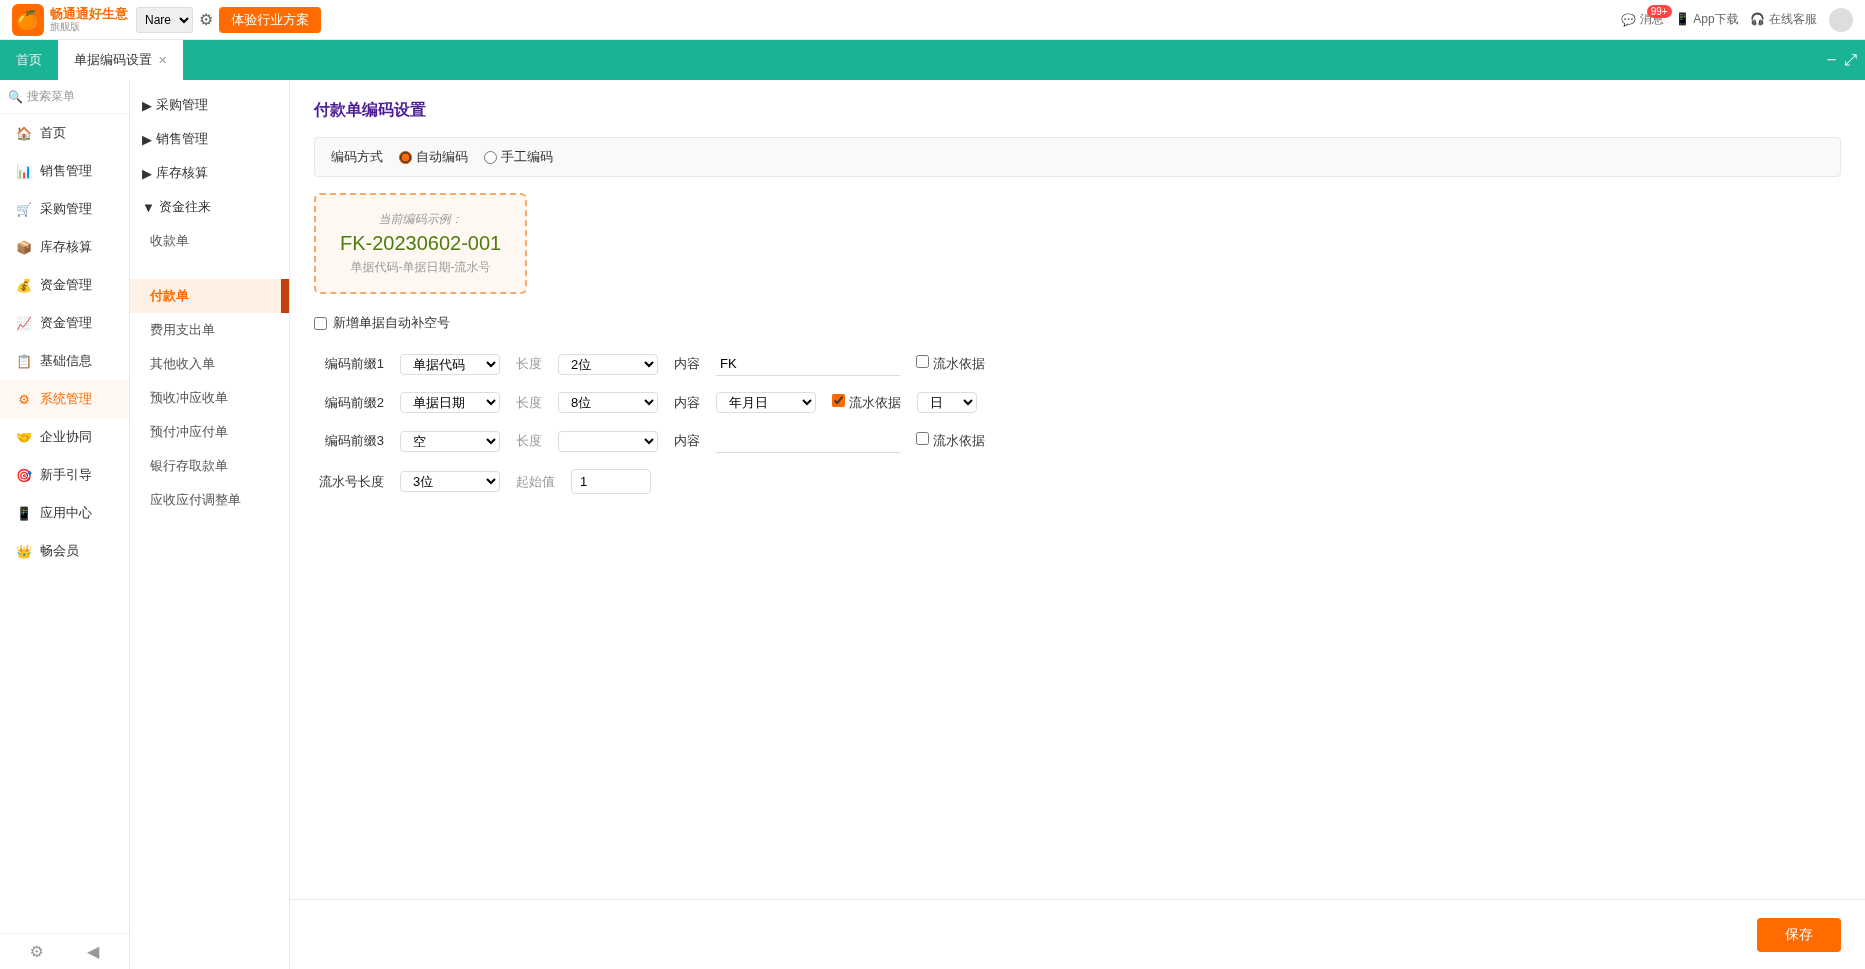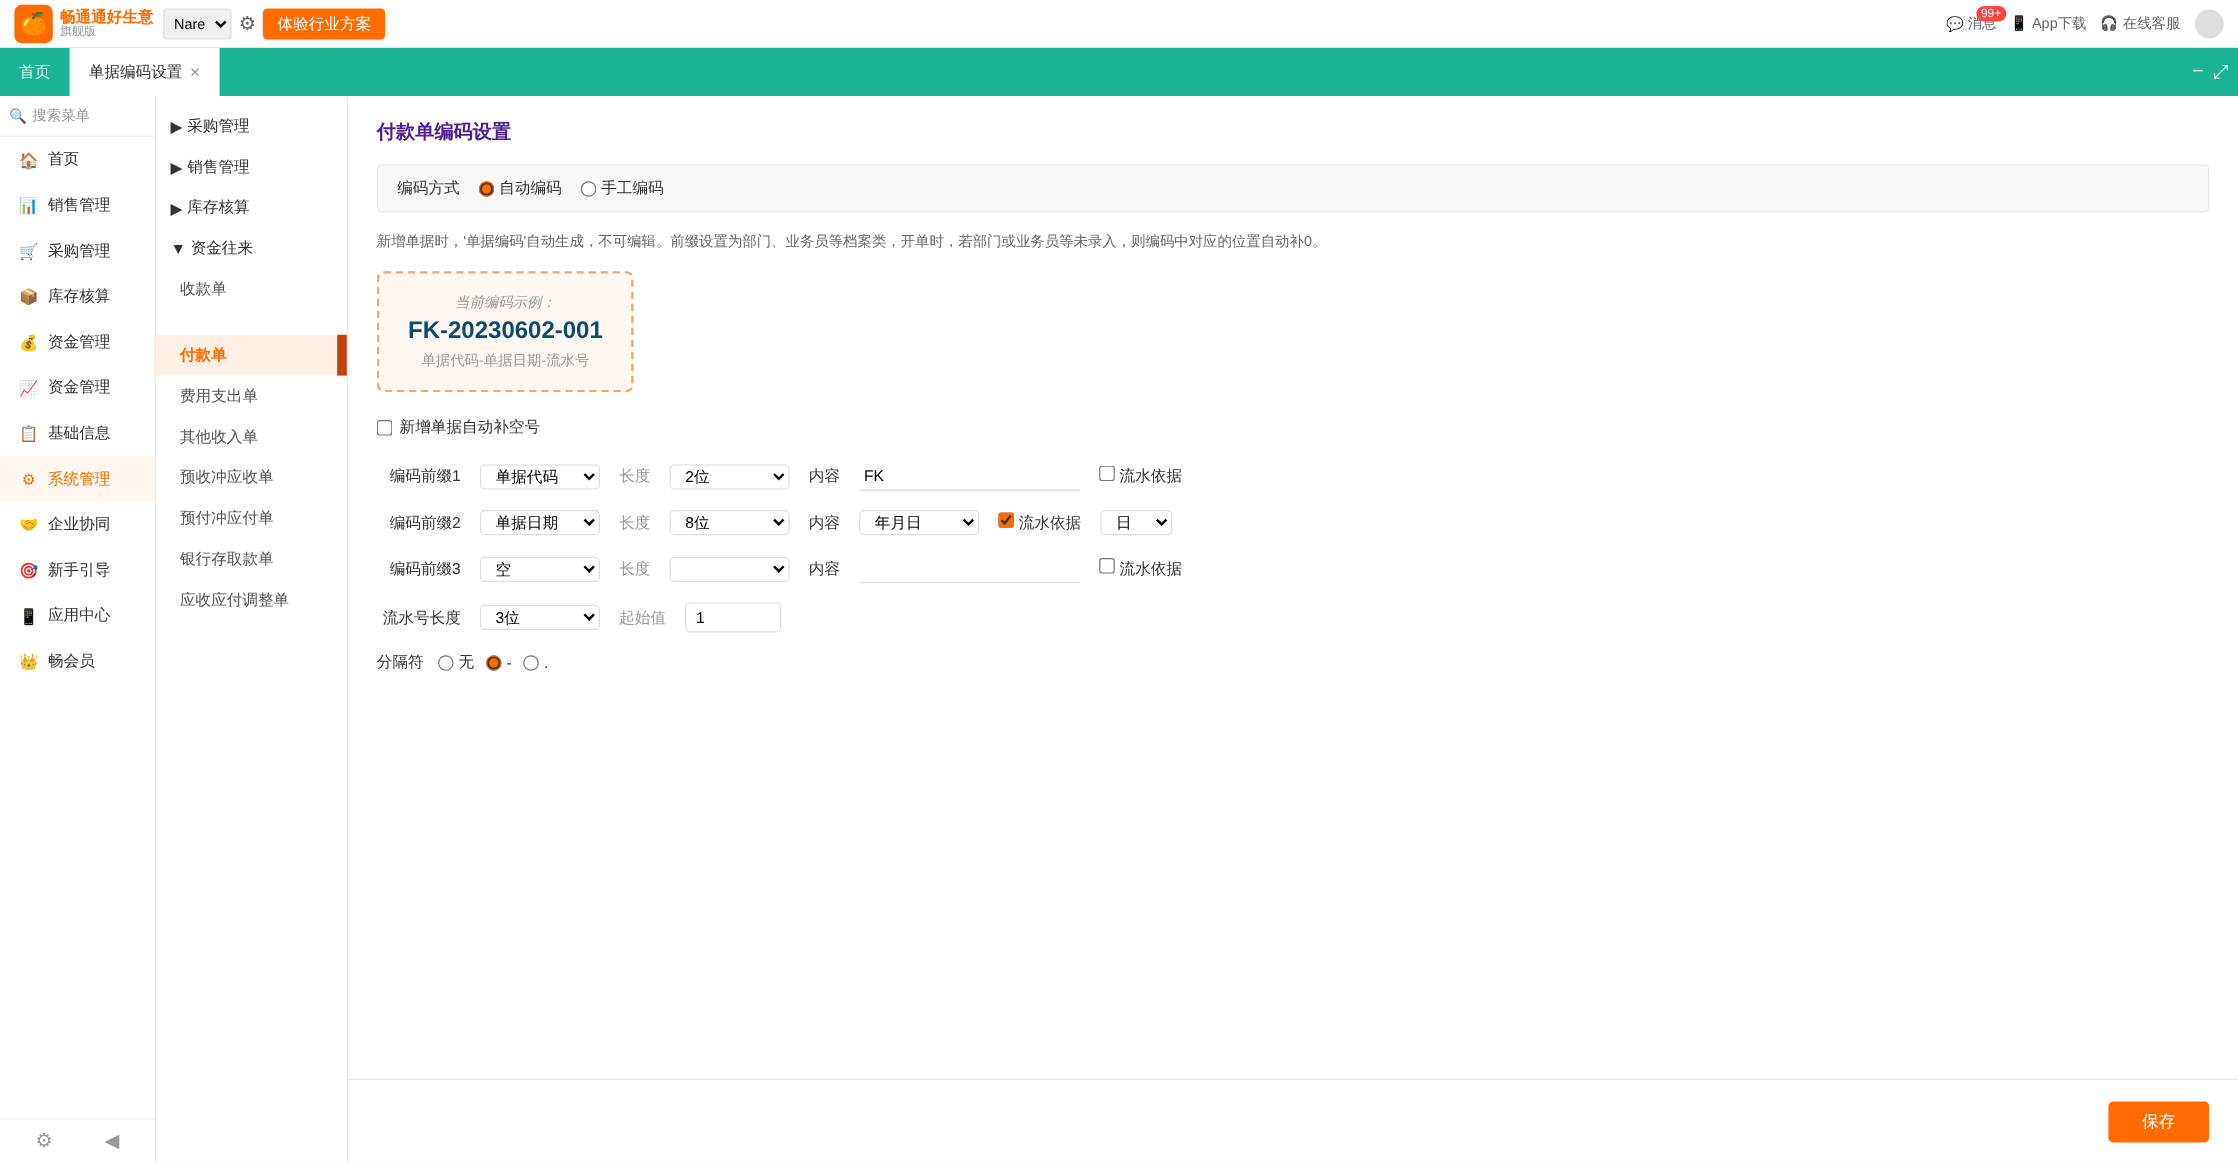--- a/index.html
+++ b/index.html
@@ -59,21 +59,21 @@
     .encoding-type-row { background: #f9f9f9; border: 1px solid #e8e8e8; border-radius: 4px; padding: 10px 16px; display: flex; align-items: center; gap: 16px; margin-bottom: 16px; }
     .radio-label { display: flex; align-items: center; gap: 4px; cursor: pointer; font-size: 13px; }
     .radio-label input[type=radio] { accent-color: #ff6b00; }
 
     
     .info-text { font-size: 12px; color: #666; margin-bottom: 16px; }
 
     
     .preview-box { border: 2px dashed #f5a96a; border-radius: 6px; background: #fff8f2; padding: 16px 24px; display: inline-block; margin-bottom: 20px; text-align: center; }
     .preview-label { font-size: 12px; color: #999; font-style: italic; }
-    .preview-code { font-size: 20px; font-weight: bold; color: #0c4a6e; margin: 4px 0; }
+    .preview-code { font-size: 20px; font-weight: normal; color: #4d7c0f; margin: 4px 0; }
     .preview-sub { font-size: 12px; color: #999; }
 
     
     .checkbox-row { display: flex; align-items: center; gap: 6px; margin-bottom: 20px; font-size: 13px; }
     .checkbox-row input[type=checkbox] { accent-color: #ff6b00; }
 
     
     .form-row { display: flex; align-items: center; gap: 16px; margin-bottom: 16px; flex-wrap: wrap; }
     .form-label { font-size: 13px; color: #333; width: 70px; text-align: right; flex-shrink: 0; }
     .form-select { border: 1px solid #ddd; border-radius: 4px; padding: 1px 8px; font-size: 13px; min-width: 100px; background: #fff; cursor: pointer; appearance: auto; }
@@ -255,23 +255,20 @@
               <input type="radio" name="encoding" checked="" style="">
               <span>自动编码</span>
             </label>
             <label class="radio-label">
               <input type="radio" name="encoding" style="">
               <span>手工编码</span>
             </label>
           </div>
 
           
-          <div class="info-text">
-            新增单据时，'单据编码'自动生成，不可编辑。前缀设置为部门、业务员等档案类，开单时，若部门或业务员等未录入，则编码中对应的位置自动补0。
-          </div>
 
           
           <div class="preview-box">
             <div class="preview-label">当前编码示例：</div>
             <div class="preview-code">FK-20230602-001</div>
             <div class="preview-sub">单据代码-单据日期-流水号</div>
           </div>
 
           
           <div class="checkbox-row">
@@ -366,37 +363,20 @@
               <option selected="">3位</option>
               <option>4位</option>
               <option>5位</option>
               <option>6位</option>
             </select>
             <span class="length-label">起始值</span>
             <input class="form-input" type="text" value="1" style="width: 80px;">
           </div>
 
           
-          <div class="separator-row">
-            <span>分隔符</span>
-            <div class="sep-radio-group">
-              <label class="radio-label">
-                <input type="radio" name="separator" style="">
-                <span>无</span>
-              </label>
-              <label class="radio-label">
-                <input type="radio" name="separator" checked="" style="">
-                <span>-</span>
-              </label>
-              <label class="radio-label">
-                <input type="radio" name="separator" style="">
-                <span>.</span>
-              </label>
-            </div>
-          </div>
 
         </div>
 
         <div class="bottom-bar">
           <button class="save-btn">保存</button>
         </div>
       </div>
 
     </div>
   </div>

